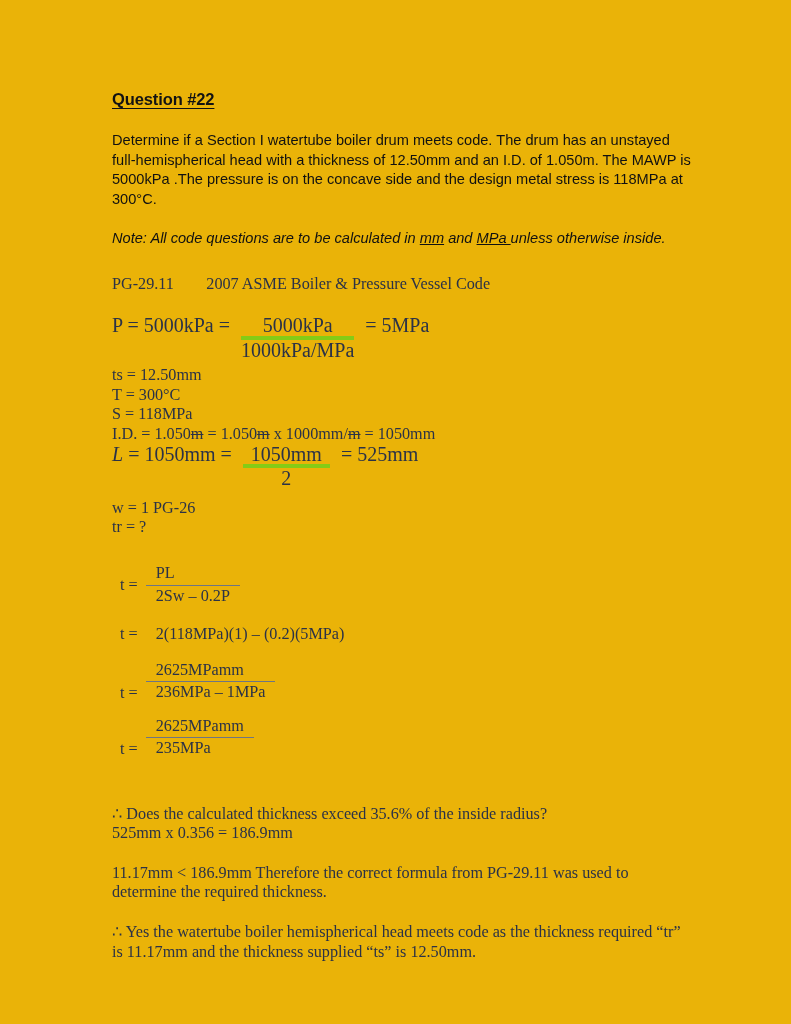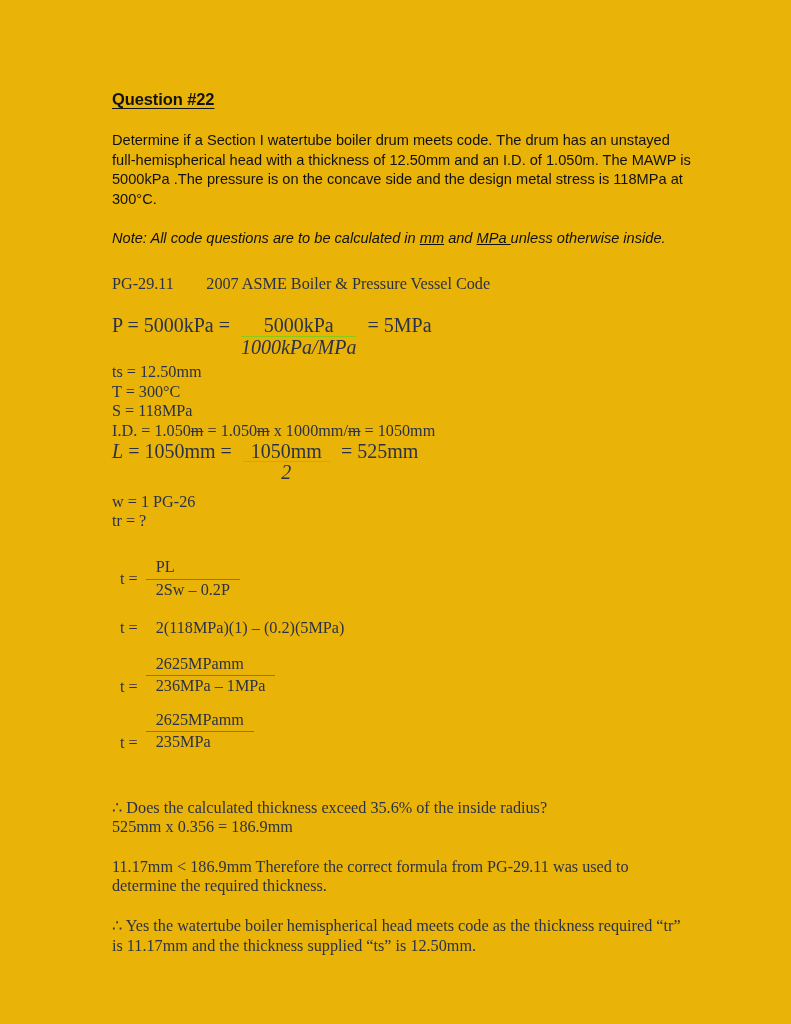--- a/index.html
+++ b/index.html
@@ -76,27 +76,26 @@
   }
   .frac-inline {
     display: inline-block;
     vertical-align: top;
     text-align: center;
     position: relative;
     padding: 0 6px;
   }
   .frac-inline .num {
     display: block;
-    border-bottom: 1px solid #84cc16;
+    border-bottom: 4px solid #84cc16;
     padding: 0 8px 0px 8px;
   }
   .frac-inline .den {
     display: block;
     padding-top: 1px;
-    font-style: italic;
   }
 
   
   .eq-block {
     display: flex;
     align-items: center;
     font-family: "Liberation Serif", serif;
     font-size: 16.2px;
     color: #2b3247;
   }

